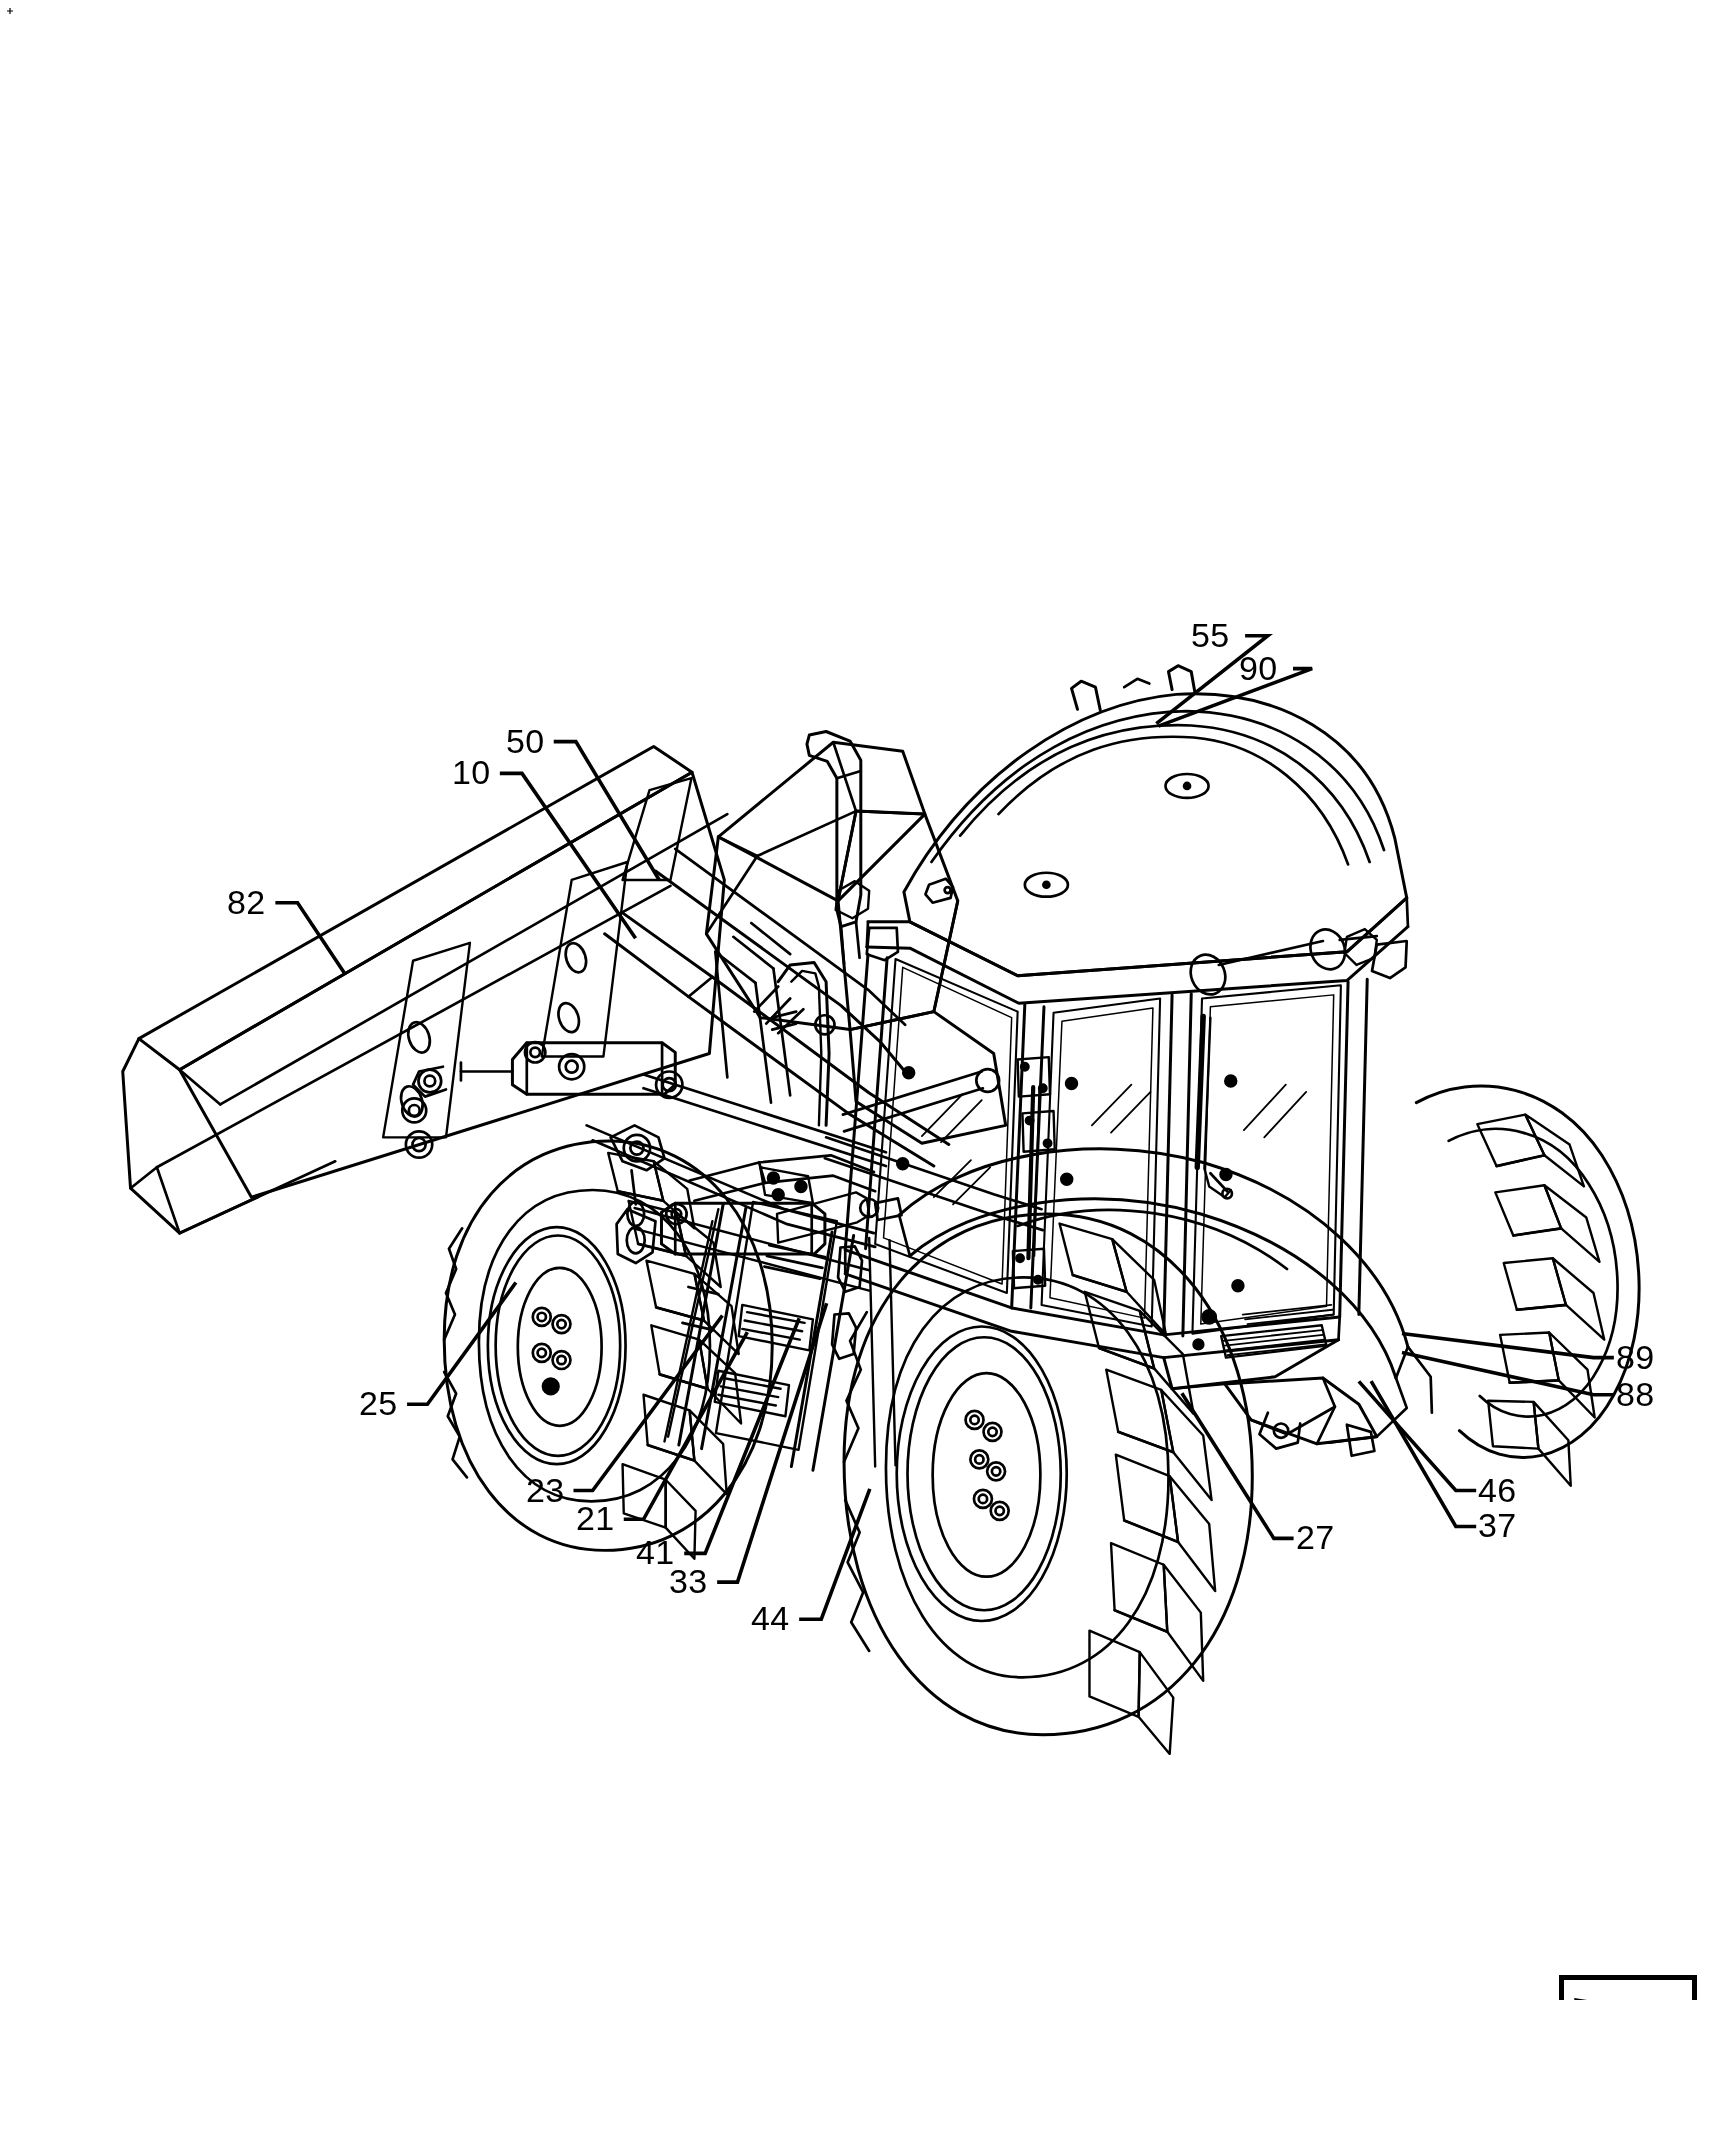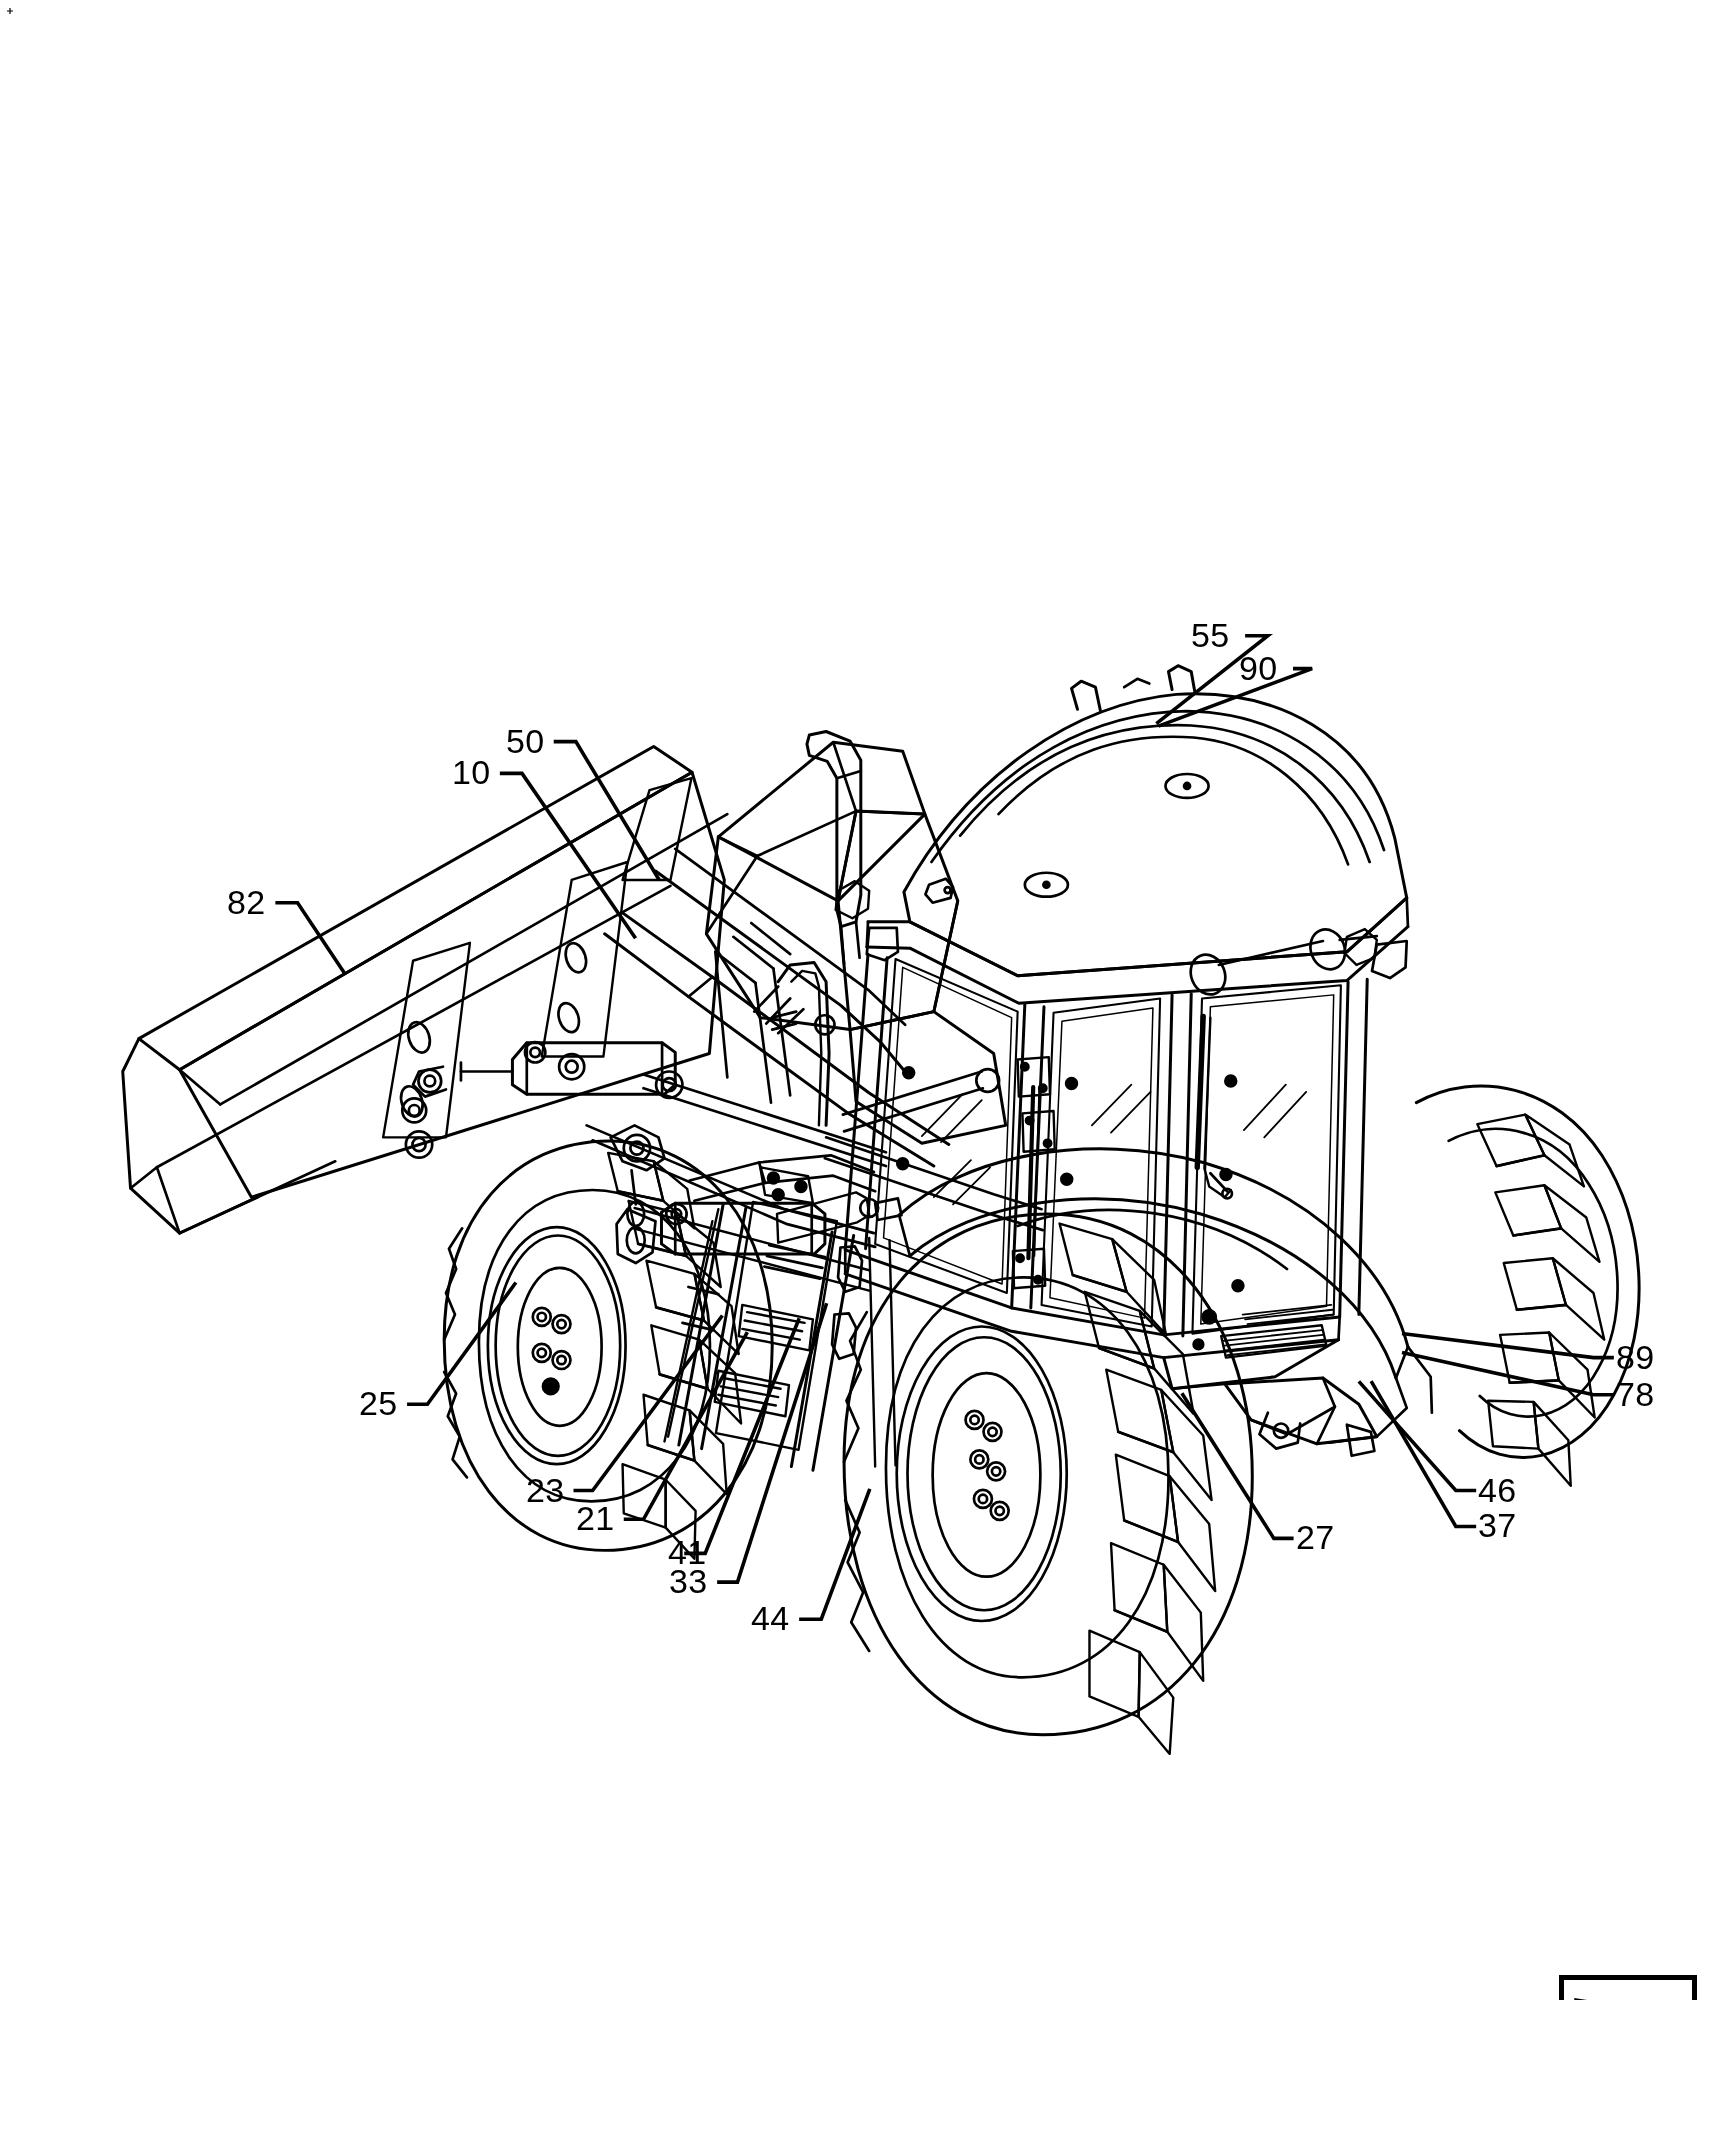--- a/index.html
+++ b/index.html
@@ -502,28 +502,28 @@
 
   <div id="callout-layer">
       <div class="callout" style="left: 1191px; top: 618px;">55</div>
       <div class="callout" style="left: 1239px; top: 651px;">90</div>
       <div class="callout" style="left: 506px; top: 724px;">50</div>
       <div class="callout" style="left: 452px; top: 755px;">10</div>
       <div class="callout" style="left: 227px; top: 885px;">82</div>
       <div class="callout" style="left: 359px; top: 1386px;">25</div>
       <div class="callout" style="left: 526px; top: 1473px;">23</div>
       <div class="callout" style="left: 576px; top: 1501px;">21</div>
-      <div class="callout" style="left: 668px; top: 1535px;">41</div>
+      <div class="callout" style="left: 636px; top: 1535px;">41</div>
       <div class="callout" style="left: 669px; top: 1564px;">33</div>
       <div class="callout" style="left: 751px; top: 1601px;">44</div>
       <div class="callout" style="left: 1296px; top: 1520px;">27</div>
       <div class="callout" style="left: 1478px; top: 1473px;">46</div>
       <div class="callout" style="left: 1478px; top: 1508px;">37</div>
       <div class="callout" style="left: 1616px; top: 1340px;">89</div>
-      <div class="callout" style="left: 1616px; top: 1377px;">78</div>
+      <div class="callout" style="left: 1616px; top: 1377px;">88</div>
     </div>
 
   <div class="logo-box">
     <svg viewBox="0 0 100 100" xmlns="http://www.w3.org/2000/svg">
       <path d="M8 14 L70 24 L70 36 L58 34 L86 50 L86 74 L60 88 L28 70 L28 80 L12 76 Z
                M18 22 L22 62 L34 56 L58 72 L76 62 L50 46 L62 44 L18 22 Z" fill="#000" fill-rule="evenodd"></path>
     </svg>
   </div>
 
 </div>

